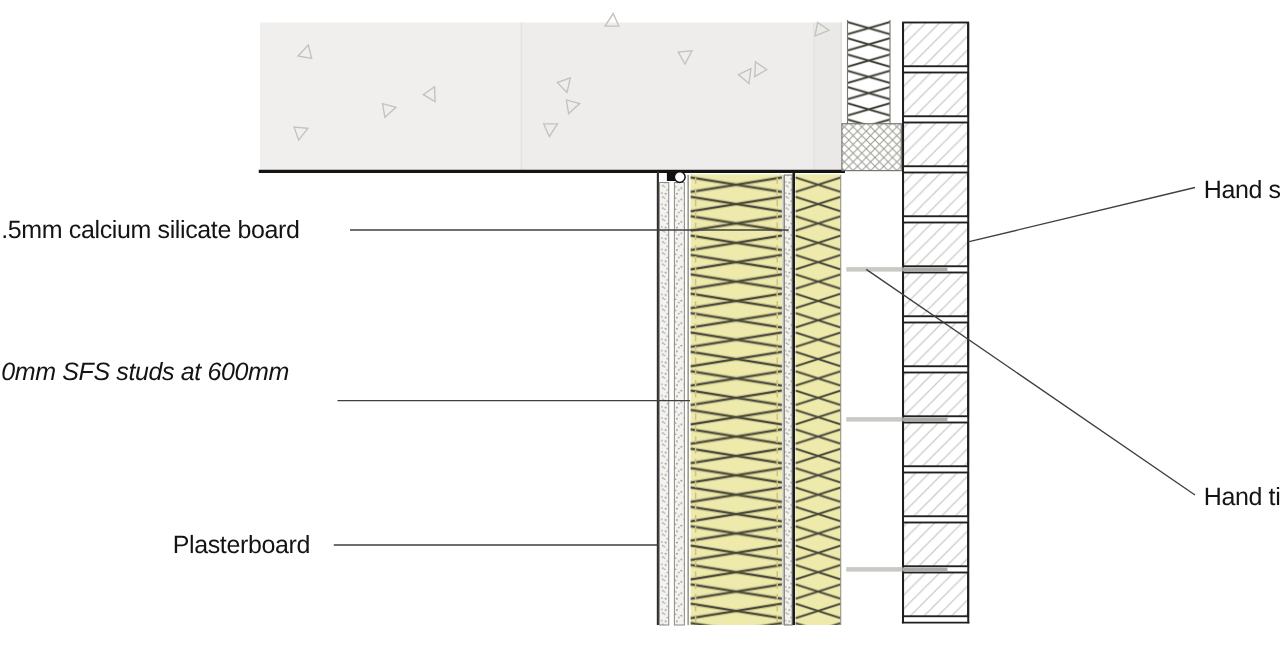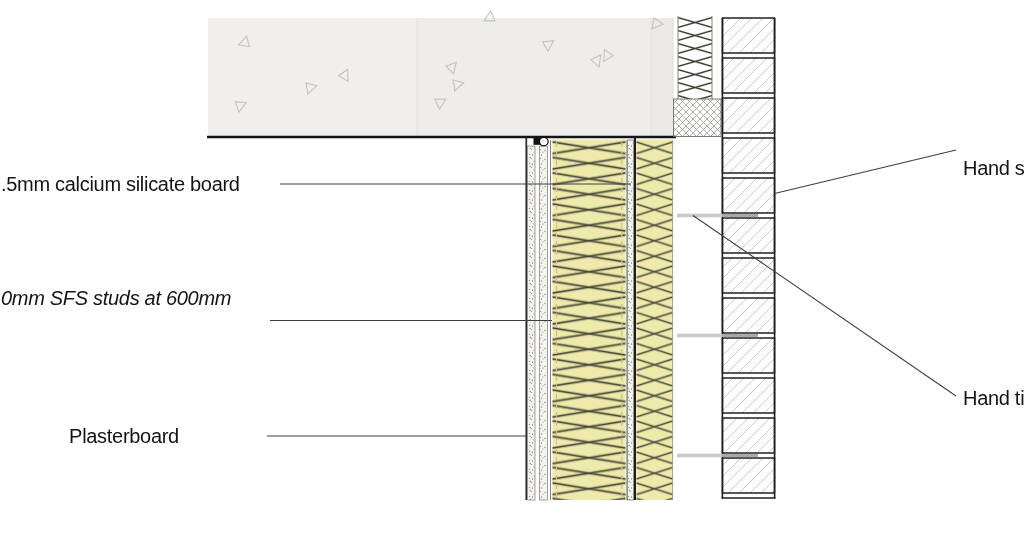--- a/index.html
+++ b/index.html
@@ -6,21 +6,21 @@
   #canvas{
     position:relative;width:1024px;height:536px;overflow:hidden;
     background:#ffffff;font-family:"Liberation Sans",sans-serif;
   }
   #canvas svg{position:absolute;left:0;top:0;}
   .lbl{
     position:absolute;font-size:20px;line-height:24px;color:#141414;
     white-space:nowrap;letter-spacing:-0.3px;
   }
   .lbl-multiline div{line-height:30px;}
-  .lbl-right-align{text-align:center;}
+  .lbl-right-align{text-align:right;}
 </style>
 </head>
 <body>
 
 <div id="canvas">
 
   <svg width="1024" height="536" viewBox="0 0 1024 536">
     <defs>
       <pattern id="stipple" patternUnits="userSpaceOnUse" width="9" height="9">
         <rect width="9" height="9" fill="#f4f3f0"></rect>
@@ -160,16 +160,16 @@
   </svg>
 
   <div class="lbl" style="left:1px;top:172px;">.5mm calcium silicate board</div>
 
   <div class="lbl lbl-multiline" style="left:1px;top:283px;font-style:italic;">
     <div>0mm SFS studs at 600mm</div>
   </div>
 
   <div class="lbl lbl-right-align" style="left:0;width:248px;top:424px;">Plasterboard</div>
 
-  <div class="lbl" style="left:963px;top:156px;">Hand s</div>
+  <div class="lbl" style="left:963px;top:140px;">Hand s</div>
 
   <div class="lbl" style="left:963px;top:386px;">Hand ti</div>
 </div>
 
 </body></html>

